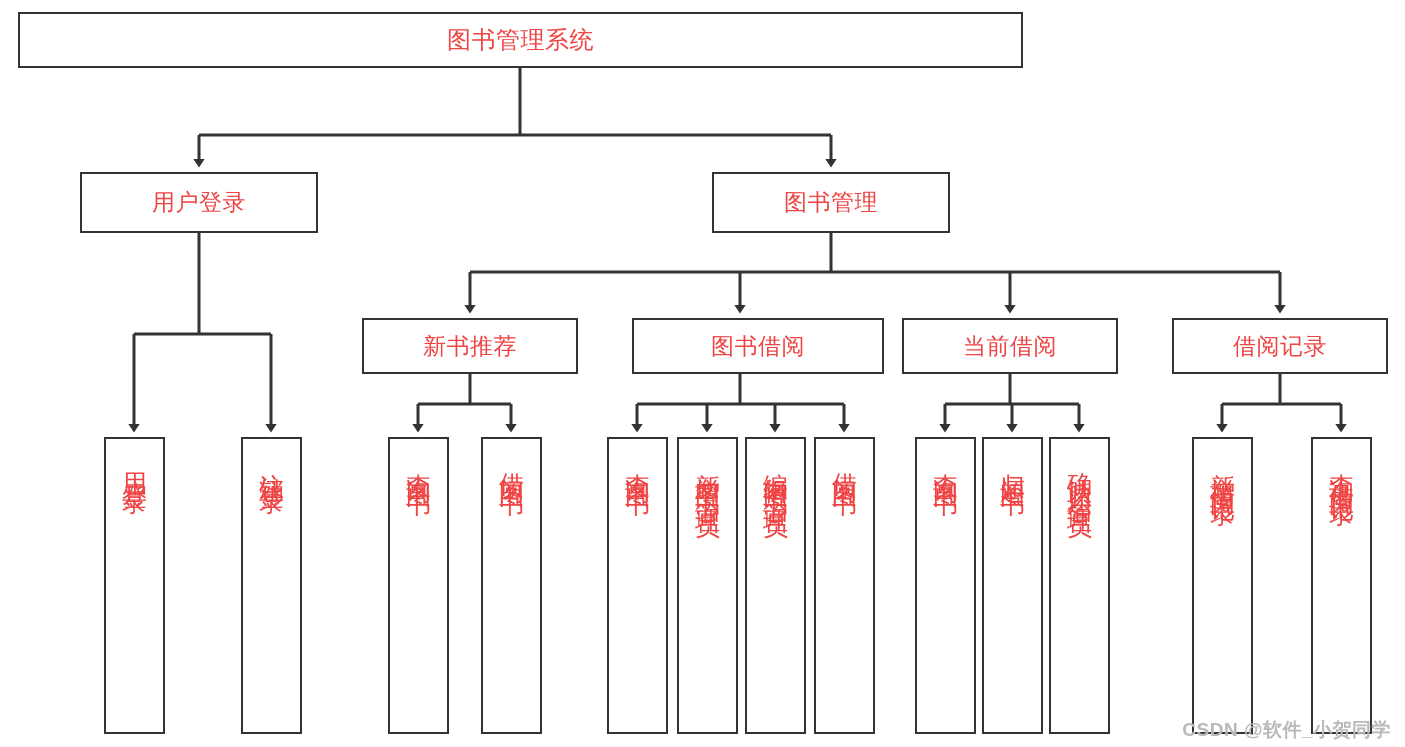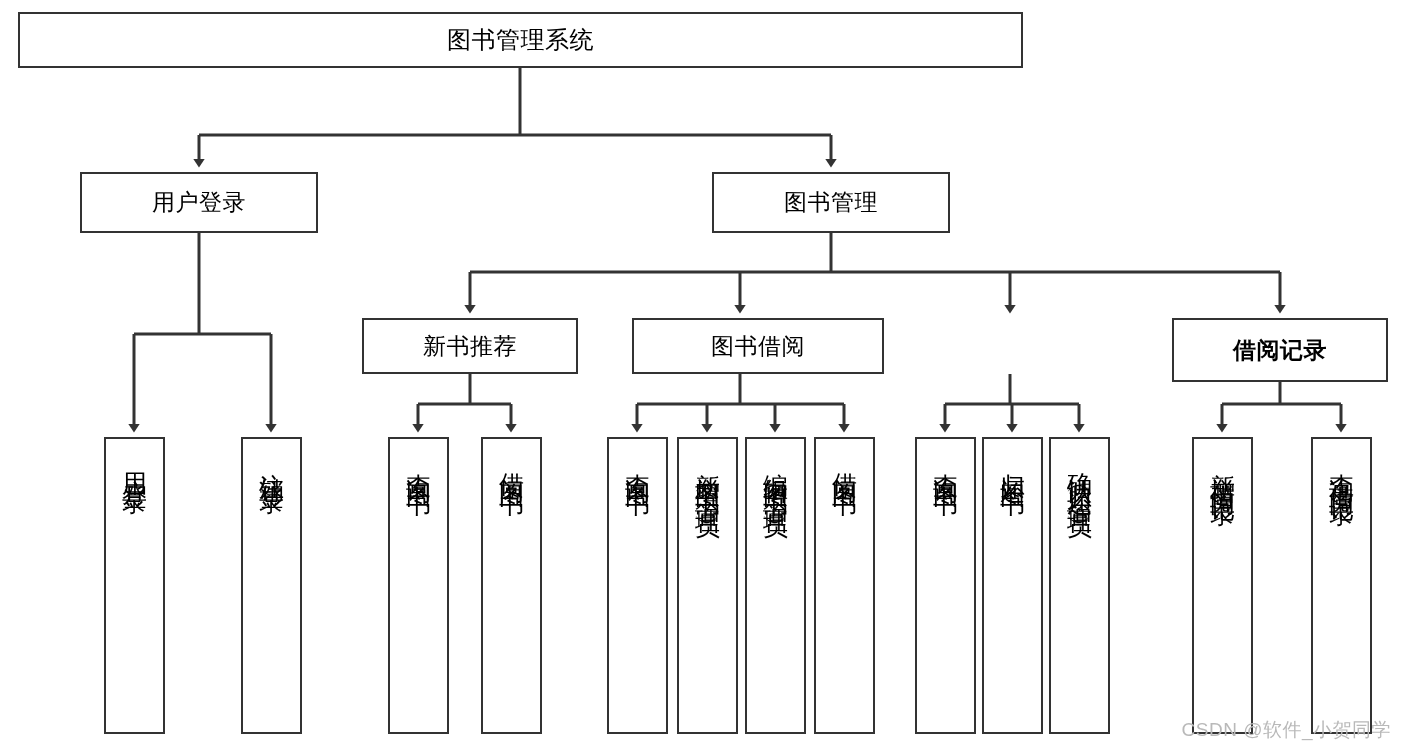--- a/index.html
+++ b/index.html
@@ -25,21 +25,21 @@
     height: 747px;
   }
   .node {
     position: absolute;
     box-sizing: border-box;
     border: 2.5px solid #333333;
     background: #ffffff;
     display: flex;
     align-items: center;
     justify-content: center;
-    color: #000000;
+    color: #ef4444;
   }
   .node .label {
     display: block;
     text-align: center;
     line-height: 1.22;
     letter-spacing: 0.5px;
   }
   .node.horiz .label {
     font-size: 23px;
     writing-mode: horizontal-tb;
@@ -59,20 +59,21 @@
   .node.root .label { font-size: 24px; }
   .watermark {
     position: absolute;
     right: 14px;
     bottom: 4px;
     font-size: 19px;
     color: #b9b9b9;
     letter-spacing: 0.5px;
     white-space: nowrap;
     pointer-events: none;
+    font-weight: bold;
   }
 </style>
 </head>
 <body>
 
 <div id="canvas">
 
   <svg id="edges" viewBox="0 0 1405 747" xmlns="http://www.w3.org/2000/svg">
     <defs>
       <marker id="arrow" markerWidth="10" markerHeight="12" refX="1.5" refY="6" orient="auto" markerUnits="userSpaceOnUse">
@@ -133,21 +134,24 @@
   <div class="node horiz" style="left:362px; top:318px; width:216px; height:56px;">
     <span class="label">新书推荐</span>
   </div>
 
   <div class="node horiz" style="left:712px; top:172px; width:238px; height:61px;">
     <span class="label">图书管理</span>
   </div>
   <div class="node horiz" style="left:632px; top:318px; width:252px; height:56px;">
     <span class="label">图书借阅</span>
   </div>
-  <div class="node horiz" style="left:1172px; top:318px; width:216px; height:64px;font-weight:bold;">
+  <div class="node horiz" style="left:902px; top:318px; width:216px; height:56px;">
+    <span class="label">当前借阅</span>
+  </div>
+  <div class="node horiz" style="left:1172px; top:318px; width:216px; height:56px;">
     <span class="label">借阅记录</span>
   </div>
 
   <div class="node vert" style="left:104px; top:437px; width:61px; height:297px;">
     <span class="label">用户登录</span>
   </div>
   <div class="node vert" style="left:241px; top:437px; width:61px; height:297px;">
     <span class="label">注销登录</span>
   </div>
 

